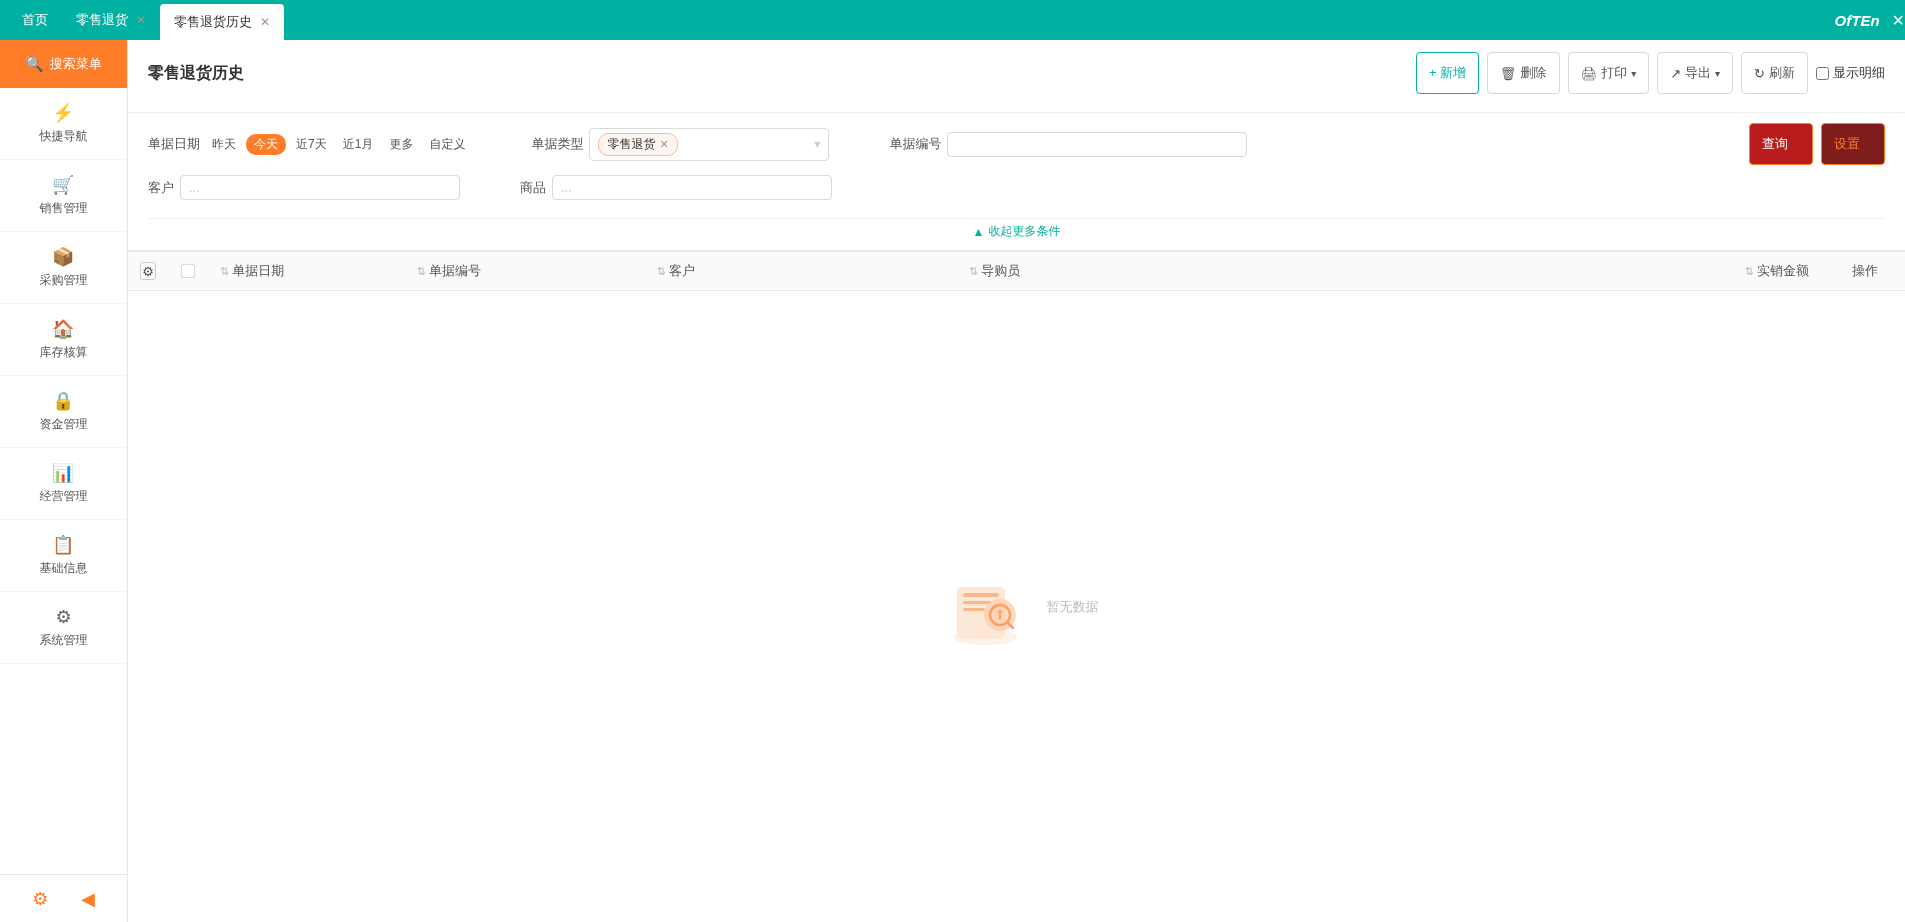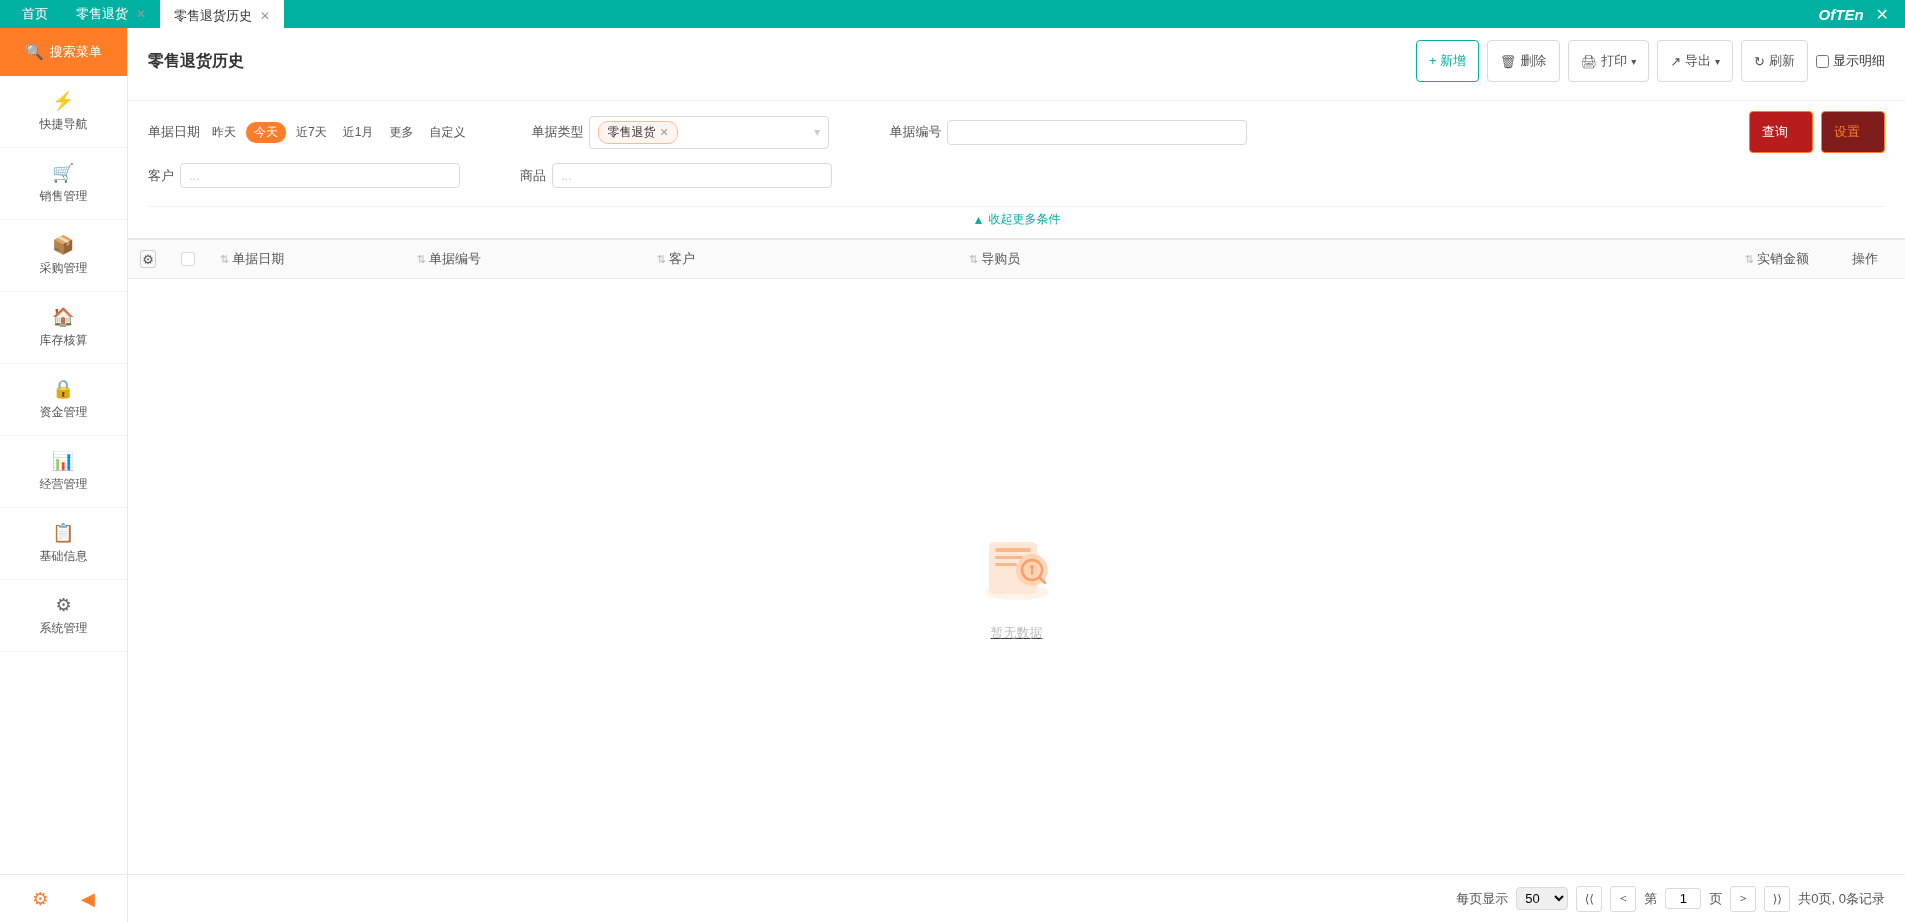--- a/index.html
+++ b/index.html
@@ -1,24 +1,24 @@
 <!DOCTYPE html>
 <html><head>
   <meta charset="utf-8">
   <style>
     * { margin: 0; padding: 0; box-sizing: border-box; }
     body { font-family: 'Microsoft YaHei', sans-serif; font-size: 13px; color: #333; background: #f0f2f5; display: flex; flex-direction: column; height: 922px; width: 1905px; overflow: hidden; }
 
     
-    .top-bar { height: 28px; background: #00b0a0; display: flex; align-items: center; padding: 0 0 0 8px; flex-shrink: 0; }
+    .top-bar { height: 40px; background: #00b0a0; display: flex; align-items: center; padding: 0 0 0 8px; flex-shrink: 0; }
     .tab { display: flex; align-items: center; height: 40px; padding: 0 14px; cursor: pointer; color: #fff; font-size: 13px; position: relative; }
     .tab.active { background: #fff; color: #333; border-radius: 4px 4px 0 0; margin-top: 4px; height: 36px; }
     .tab .close-icon { margin-left: 8px; color: #999; font-size: 12px; cursor: pointer; }
     .tab.home { color: #fff; }
-    .top-bar-right { margin-left: auto; padding-right: 16px; color: #fff; font-size: 13px; display: flex; align-items: center; gap: 12px; }
+    .top-bar-right { margin-left: auto; color: #fff; font-size: 13px; display: flex; align-items: center; gap: 12px; }
     .brand-text { font-style: italic; font-weight: bold; color: #fff; font-size: 15px; }
 
     
     .main-layout { display: flex; flex: 1; overflow: hidden; }
 
     
     .sidebar { width: 128px; background: #fff; display: flex; flex-direction: column; border-right: 1px solid #e8e8e8; flex-shrink: 0; }
     .search-box { height: 48px; background: #ff7c29; display: flex; align-items: center; justify-content: center; gap: 6px; color: #fff; font-size: 13px; cursor: pointer; }
     .sidebar-menu { flex: 1; overflow-y: auto; }
     .sidebar-item { display: flex; flex-direction: column; align-items: center; padding: 14px 8px; cursor: pointer; color: #555; font-size: 12px; gap: 4px; border-bottom: 1px solid #f5f5f5; }
@@ -56,21 +56,21 @@
     .col-checkbox { width: 40px; justify-content: center; }
     .col-date { flex: 1.2; }
     .col-no { flex: 1.5; }
     .col-customer { flex: 2; }
     .col-guide { flex: 1.5; }
     .col-spacer { flex: 3; }
     .col-amount { flex: 1; justify-content: flex-end; padding-right: 16px; }
     .col-action { width: 80px; justify-content: center; }
 
     
-    .empty-state { flex: 1; display: flex; flex-direction: column; align-items: center; justify-content: center; gap: 12px; text-decoration: underline; }
+    .empty-state { flex: 1; display: flex; flex-direction: row; align-items: center; justify-content: center; gap: 12px; }
     .empty-text { color: #bbb; font-size: 13px; }
 
     
     .pagination { height: 48px; background: #fff; display: flex; align-items: center; justify-content: flex-end; padding: 0 20px; gap: 8px; border-top: 1px solid #e8e8e8; font-size: 13px; color: #555; flex-shrink: 0; }
     .pagination select { border: 1px solid #d9d9d9; border-radius: 4px; padding: 2px 4px; font-size: 13px; }
     .pagination .page-btn { width: 26px; height: 26px; display: flex; align-items: center; justify-content: center; border: 1px solid #d9d9d9; border-radius: 3px; cursor: pointer; color: #555; font-size: 12px; }
     .pagination input { width: 36px; border: 1px solid #d9d9d9; border-radius: 3px; text-align: center; padding: 2px 4px; font-size: 13px; }
 
     
     .checkbox { width: 14px; height: 14px; border: 1px solid #d9d9d9; border-radius: 2px; background: #fff; display: inline-block; }
@@ -290,32 +290,15 @@
           <circle cx="65" cy="58" r="10" fill="none" stroke="#f9a06a" stroke-width="2.5"></circle>
           <line x1="72" y1="65" x2="78" y2="71" stroke="#f9a06a" stroke-width="2.5" stroke-linecap="round"></line>
           <circle cx="65" cy="55" r="2" fill="#f9a06a"></circle>
           <line x1="65" y1="58" x2="65" y2="62" stroke="#f9a06a" stroke-width="2" stroke-linecap="round"></line>
         </svg>
         <span class="empty-text">暂无数据</span>
       </div>
 
     </div>
 
-    <div class="pagination">
-      <span>每页显示</span>
-      <select>
-        <option>10</option>
-        <option>20</option>
-        <option selected="">50</option>
-        <option>100</option>
-      </select>
-      <div class="page-btn">⟨⟨</div>
-      <div class="page-btn">＜</div>
-      <span>第</span>
-      <input type="text" value="1" style="">
-      <span>页</span>
-      <div class="page-btn">＞</div>
-      <div class="page-btn">⟩⟩</div>
-      <span>共0页, 0条记录</span>
-    </div>
 
   </div>
 </div>
 
 </body></html>

